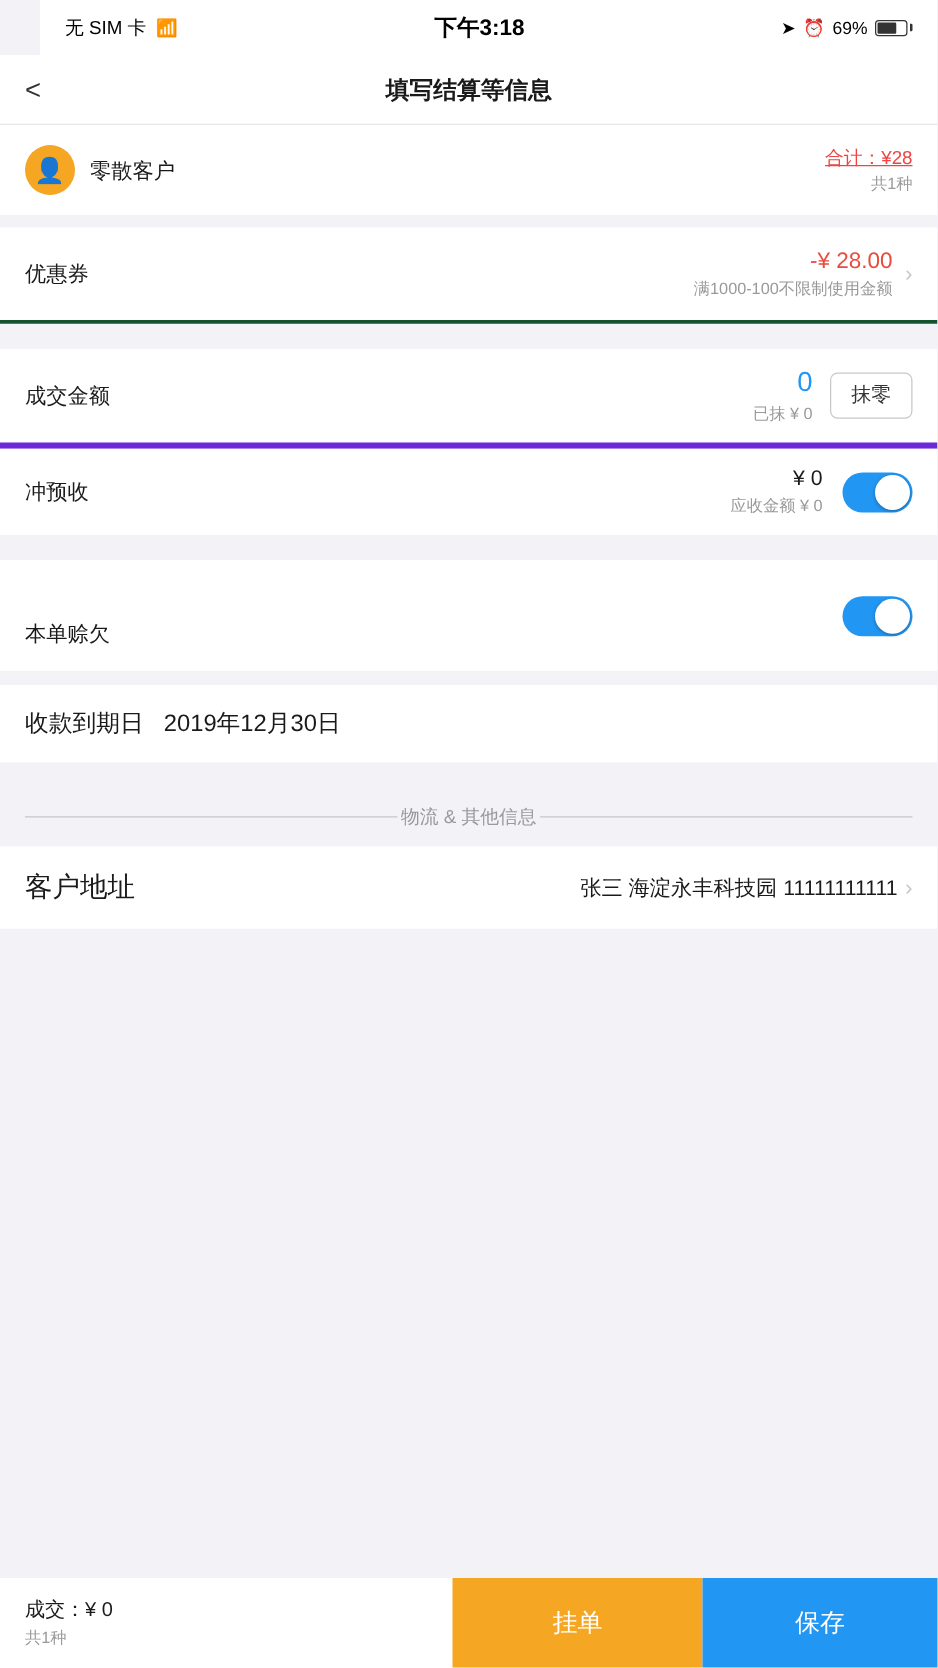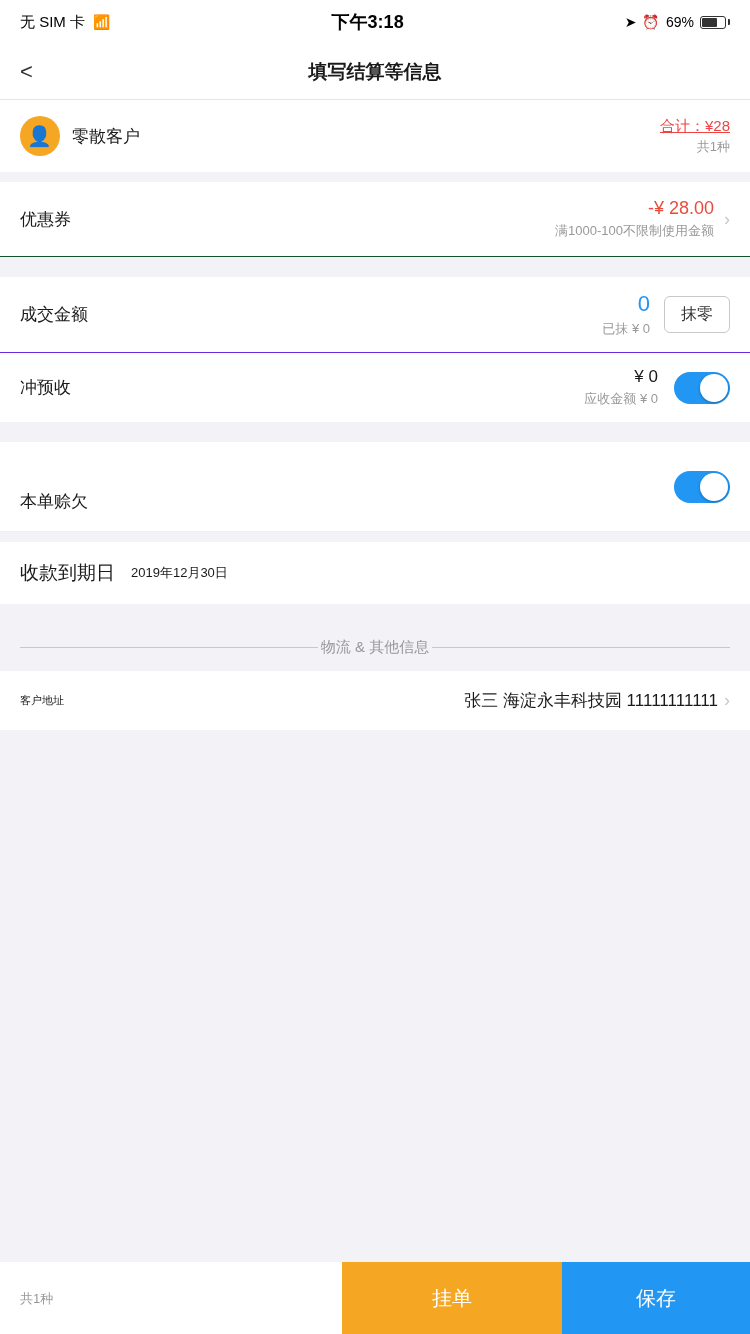--- a/index.html
+++ b/index.html
@@ -17,20 +17,21 @@
     
     .status-bar {
       background: #fff;
       height: 44px;
       display: flex;
       align-items: center;
       justify-content: space-between;
       padding: 0 20px;
       font-size: 15px;
       font-weight: 500;
+      margin-left: 32px;
     }
     .status-left { display: flex; align-items: center; gap: 8px; }
     .status-center { font-size: 18px; font-weight: 600; }
     .status-right { display: flex; align-items: center; gap: 6px; font-size: 14px; }
     .wifi-icon { font-size: 14px; }
     .battery-box {
       display: inline-flex; align-items: center; gap: 2px;
     }
     .battery-body {
       width: 26px; height: 13px; border: 1.5px solid #333;
@@ -93,41 +94,41 @@
     .customer-total { font-size: 15px; color: #ef4444; text-decoration: underline; }
     .customer-count { font-size: 13px; color: #999; margin-top: 2px; }
 
     
     .row-item {
       background: #fff;
       padding: 16px 20px;
       display: flex;
       align-items: center;
       justify-content: space-between;
-      border-bottom: 1px solid #14532d;
+      border-bottom: 3px solid #14532d;
     }
     .row-label { font-size: 17px; color: #1a1a1a; }
     .row-right { display: flex; align-items: center; gap: 10px; text-align: right; }
     .row-value-discount { font-size: 18px; color: #e74c3c; font-weight: 500; }
     .row-sub { font-size: 13px; color: #999; margin-top: 3px; }
     .chevron-icon { color: #c7c7cc; font-size: 18px; }
 
     
     .section-divider {
       height: 10px; background: #f2f2f7;
     }
 
     
     .deal-amount-row {
       background: #fff;
       padding: 14px 20px;
       display: flex;
       align-items: center;
       justify-content: space-between;
-      border-bottom: 1px solid #6d28d9;
+      border-bottom: 5px solid #6d28d9;
     }
     .deal-label { font-size: 17px; color: #1a1a1a; }
     .deal-right { display: flex; align-items: center; gap: 14px; text-align: right; }
     .deal-input {
       font-size: 22px; color: #2196f3; font-weight: 500;
       min-width: 30px;
     }
     .deal-sub { font-size: 13px; color: #999; margin-top: 3px; }
     .round-zero-btn {
       border: 1px solid #c7c7cc; border-radius: 6px;
@@ -175,21 +176,21 @@
     .credit-label { font-size: 17px; color: #1a1a1a; margin-top: 30px; }
 
     
     .due-date-row {
       background: #fff;
       padding: 18px 20px;
       display: flex;
       align-items: center;
     }
     .due-date-label { font-size: 19px; color: #1a1a1a; margin-right: 16px; }
-    .due-date-value { font-size: 13px; color: #1a1a1a; text-align: center; }
+    .due-date-value { font-size: 19px; color: #1a1a1a; text-align: center; }
 
     
     .logistics-divider {
       background: #f2f2f7;
       padding: 14px 20px;
       text-align: center;
       position: relative;
       display: flex;
       align-items: center;
       justify-content: center;
@@ -201,42 +202,42 @@
     .logistics-text { font-size: 15px; color: #999; }
 
     
     .address-row {
       background: #fff;
       padding: 18px 20px;
       display: flex;
       align-items: center;
       justify-content: space-between;
     }
-    .address-label { font-size: 11px; color: #1a1a1a; white-space: nowrap; margin-right: 16px; }
+    .address-label { font-size: 22px; color: #1a1a1a; white-space: nowrap; margin-right: 16px; }
     .address-value { font-size: 17px; color: #1a1a1a; flex: 1; }
     .address-right { display: flex; align-items: center; gap: 6px; }
 
     
     .bottom-bar {
       position: fixed;
       bottom: 0; left: 0;
       width: 750px;
       height: 72px;
       background: #fff;
       display: flex;
       align-items: center;
     }
     .bottom-summary {
       flex: 1;
       padding: 0 20px;
     }
     .bottom-deal { font-size: 16px; color: #1a1a1a; }
     .bottom-count { font-size: 13px; color: #999; margin-top: 2px; }
     .btn-pending {
-      width: 220px; height: 72px;
+      width: 200px; height: 72px;
       background: #f5a623;
       display: flex; align-items: center; justify-content: center;
       font-size: 20px; color: #fff; font-weight: 500;
       cursor: pointer; border: none;
     }
     .btn-save {
       width: 188px; height: 72px;
       background: #2196f3;
       display: flex; align-items: center; justify-content: center;
       font-size: 20px; color: #fff; font-weight: 500;
@@ -347,17 +348,20 @@
     <div class="address-right">
       <span class="address-value">张三 海淀永丰科技园 11111111111</span>
       <span class="chevron-icon">›</span>
     </div>
   </div>
 
 </div>
 
 <div class="bottom-bar">
   <div class="bottom-summary">
+    <div class="bottom-deal">
+      <span>成交：</span><span>¥ 0</span>
+    </div>
     <div class="bottom-count">共1种</div>
   </div>
   <button class="btn-pending">挂单</button>
   <button class="btn-save">保存</button>
 </div>
 
 </body></html>

